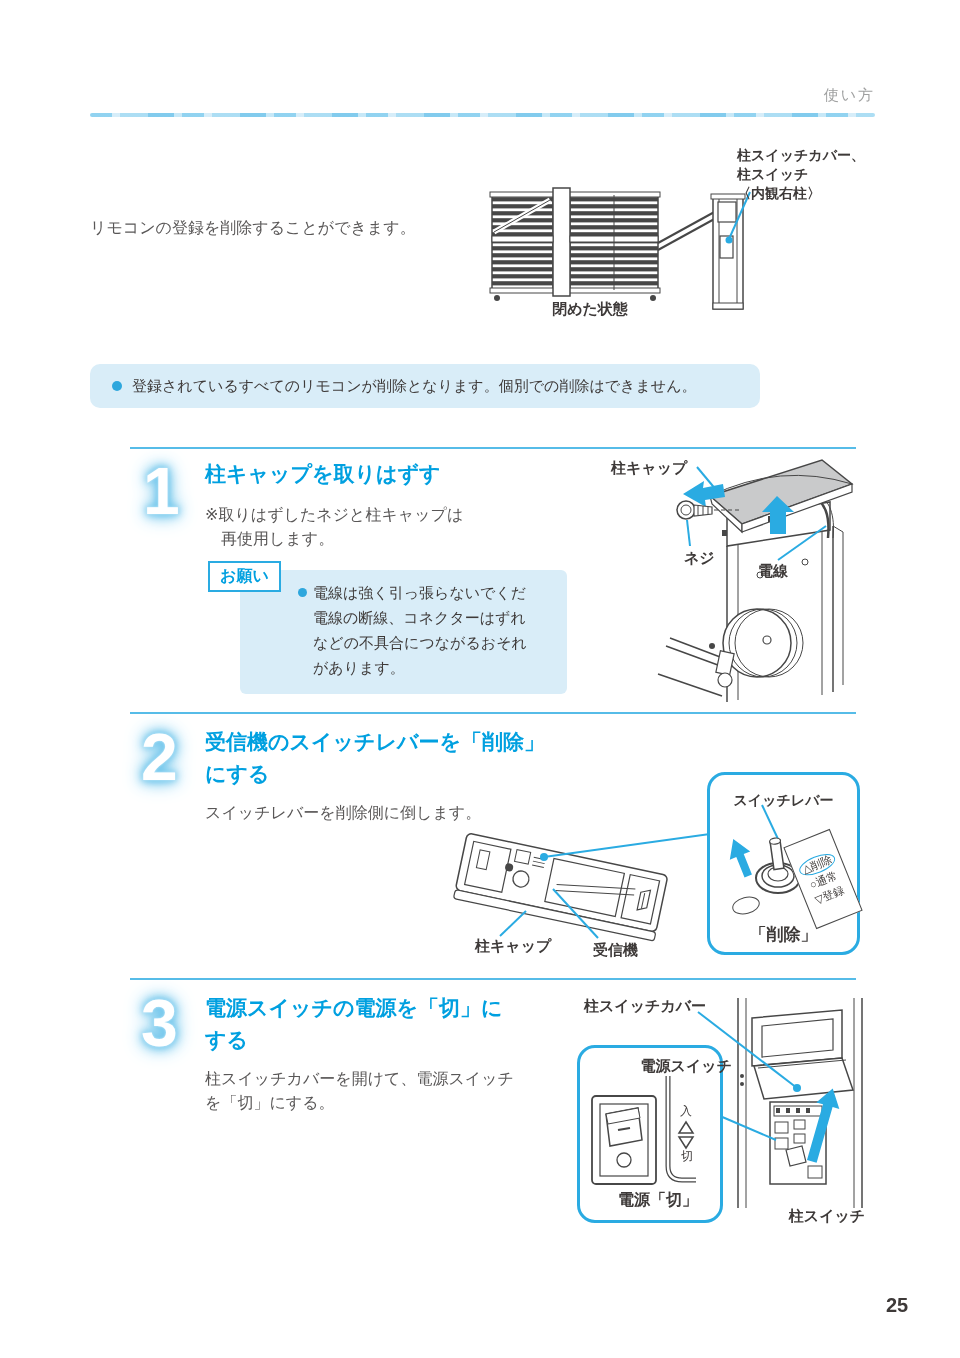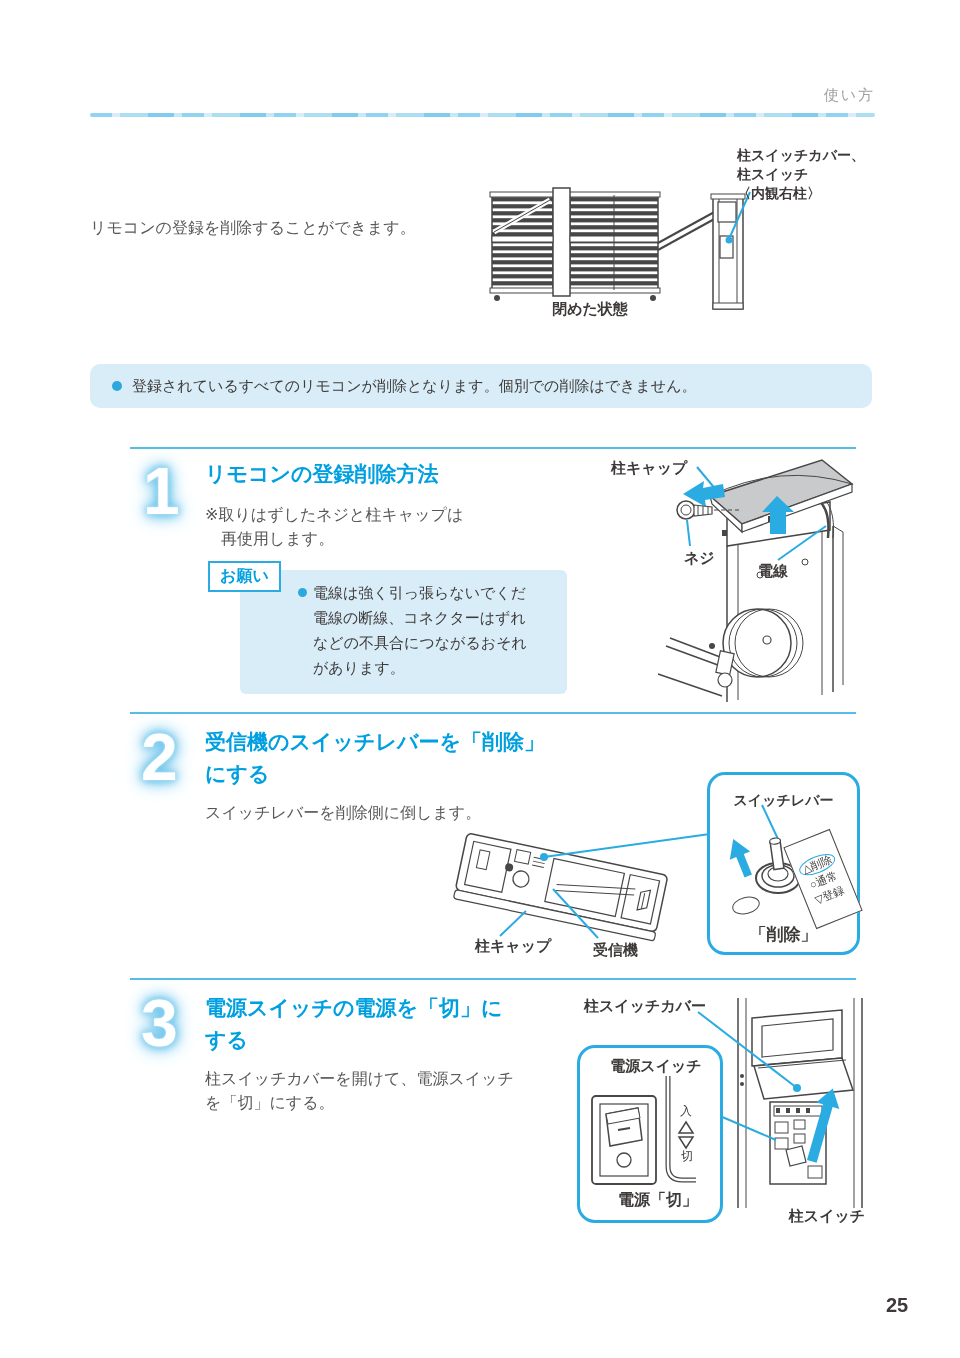--- a/index.html
+++ b/index.html
@@ -92,28 +92,28 @@
     <line x1="280" y1="52" x2="259" y2="99" stroke="#2aabe2" stroke-width="2"></line>
     <circle cx="259" cy="100" r="3.5" fill="#2aabe2"></circle>
   </svg>
   <div class="abs fig-label" style="left:737px; top:146px;">
     <div>柱スイッチカバー、</div>
     <div>柱スイッチ</div>
     <div>〈内観右柱〉</div>
   </div>
   <div class="abs fig-caption" style="left:470px; top:300px; width:240px; text-align:center;">閉めた状態</div>
 
-  <div class="abs notice-box" style="left:90px; top:364px; width:782px; height:44px;">
+  <div class="abs notice-box" style="left:90px; top:364px; width:670px; height:44px;">
     <div class="abs notice-dot" style="left:22px; top:17px;"></div>
     <div class="abs notice-text" style="left:42px; top:13px;">登録されているすべてのリモコンが削除となります。個別での削除はできません。</div>
   </div>
 
   <div class="abs sep" style="left:130px; top:447px; width:726px;"></div>
   <div class="abs step-num" style="left:143px; top:458px;">1</div>
-  <div class="abs step-heading" style="left:205px; top:458px;">リモコンの登録削除方法</div>
+  <div class="abs step-heading" style="left:205px; top:458px;">柱キャップを取りはずす</div>
   <div class="abs note-text" style="left:205px; top:503px;">
     <div>※取りはずしたネジと柱キャップは</div>
     <div style="padding-left:16px;">再使用します。</div>
   </div>
 
   <div class="abs request-box" style="left:240px; top:570px; width:327px; height:124px;">
     <div class="abs notice-dot" style="left:58px; top:18px; width:9px; height:9px;"></div>
     <div class="abs" style="left:73px; top:10px;">
       <div class="request-line">電線は強く引っ張らないでくだ</div>
       <div class="request-line">電線の断線、コネクターはずれ</div>
@@ -300,20 +300,20 @@
       <polygon points="26,66 58,60 60,70 28,76" fill="#ffffff" stroke="#474747" stroke-width="1"></polygon>
       <line x1="38" y1="82" x2="50" y2="80" stroke="#474747" stroke-width="2"></line>
       <circle cx="44" cy="112" r="7" fill="#ffffff" stroke="#474747" stroke-width="1.3"></circle>
 
       <path d="M88,28 L88,118 Q88,132 102,132 L116,132" fill="none" stroke="#474747" stroke-width="5"></path>
       <path d="M88,28 L88,118 Q88,132 102,132 L116,132" fill="none" stroke="#ffffff" stroke-width="2.5"></path>
 
       <polygon points="106,74 99,85 113,85" fill="#ffffff" stroke="#474747" stroke-width="1.5"></polygon>
       <polygon points="99,89 113,89 106,100" fill="#ffffff" stroke="#474747" stroke-width="1.5"></polygon>
     </svg>
-    <div class="abs callout-title" style="left:0; top:9px; width:152px; font-size:15px;">電源スイッチ</div>
+    <div class="abs callout-title" style="left:0; top:9px; width:152px; font-size:15px;text-align:right;">電源スイッチ</div>
     <div class="abs onoff-char" style="left:100px; top:57px;">入</div>
     <div class="abs onoff-char" style="left:101px; top:102px;">切</div>
     <div class="abs callout-result" style="left:0; top:142px; width:156px; font-size:16px;">電源「切」</div>
   </div>
 
   <div class="abs page-num" style="left:886px; top:1278px;margin-top:16px;">25</div>
 </div>
 
 </body></html>

